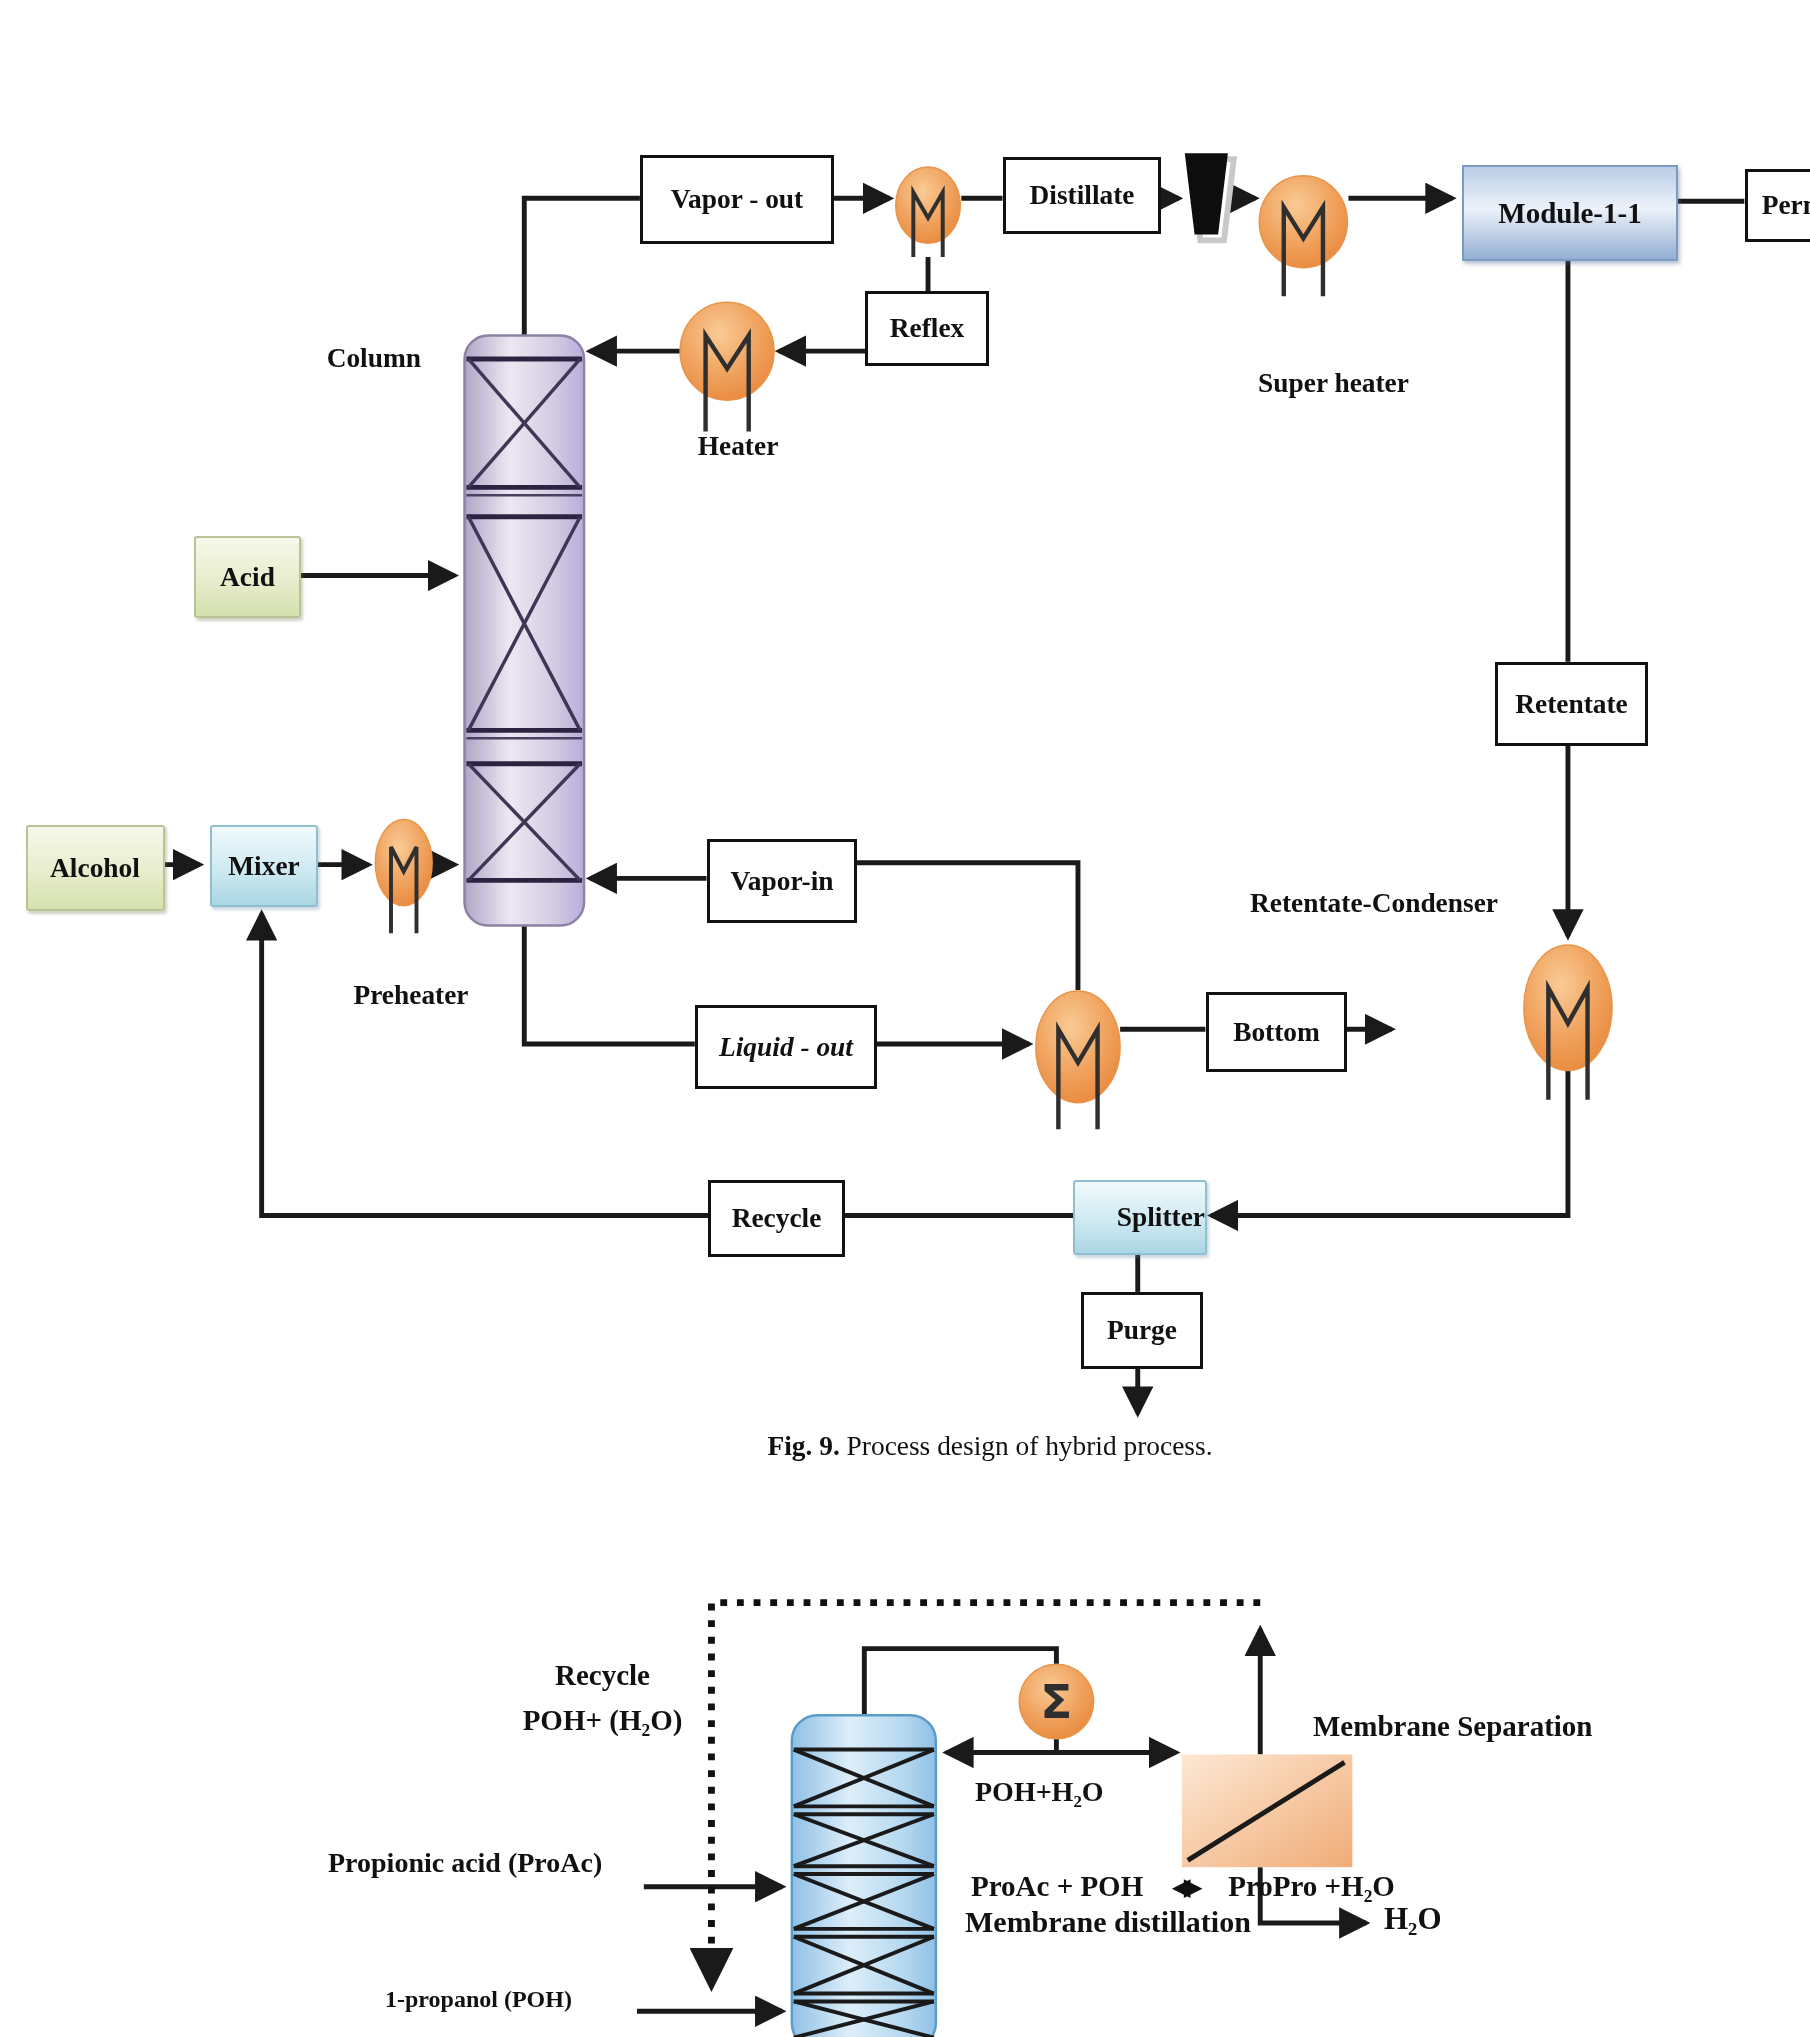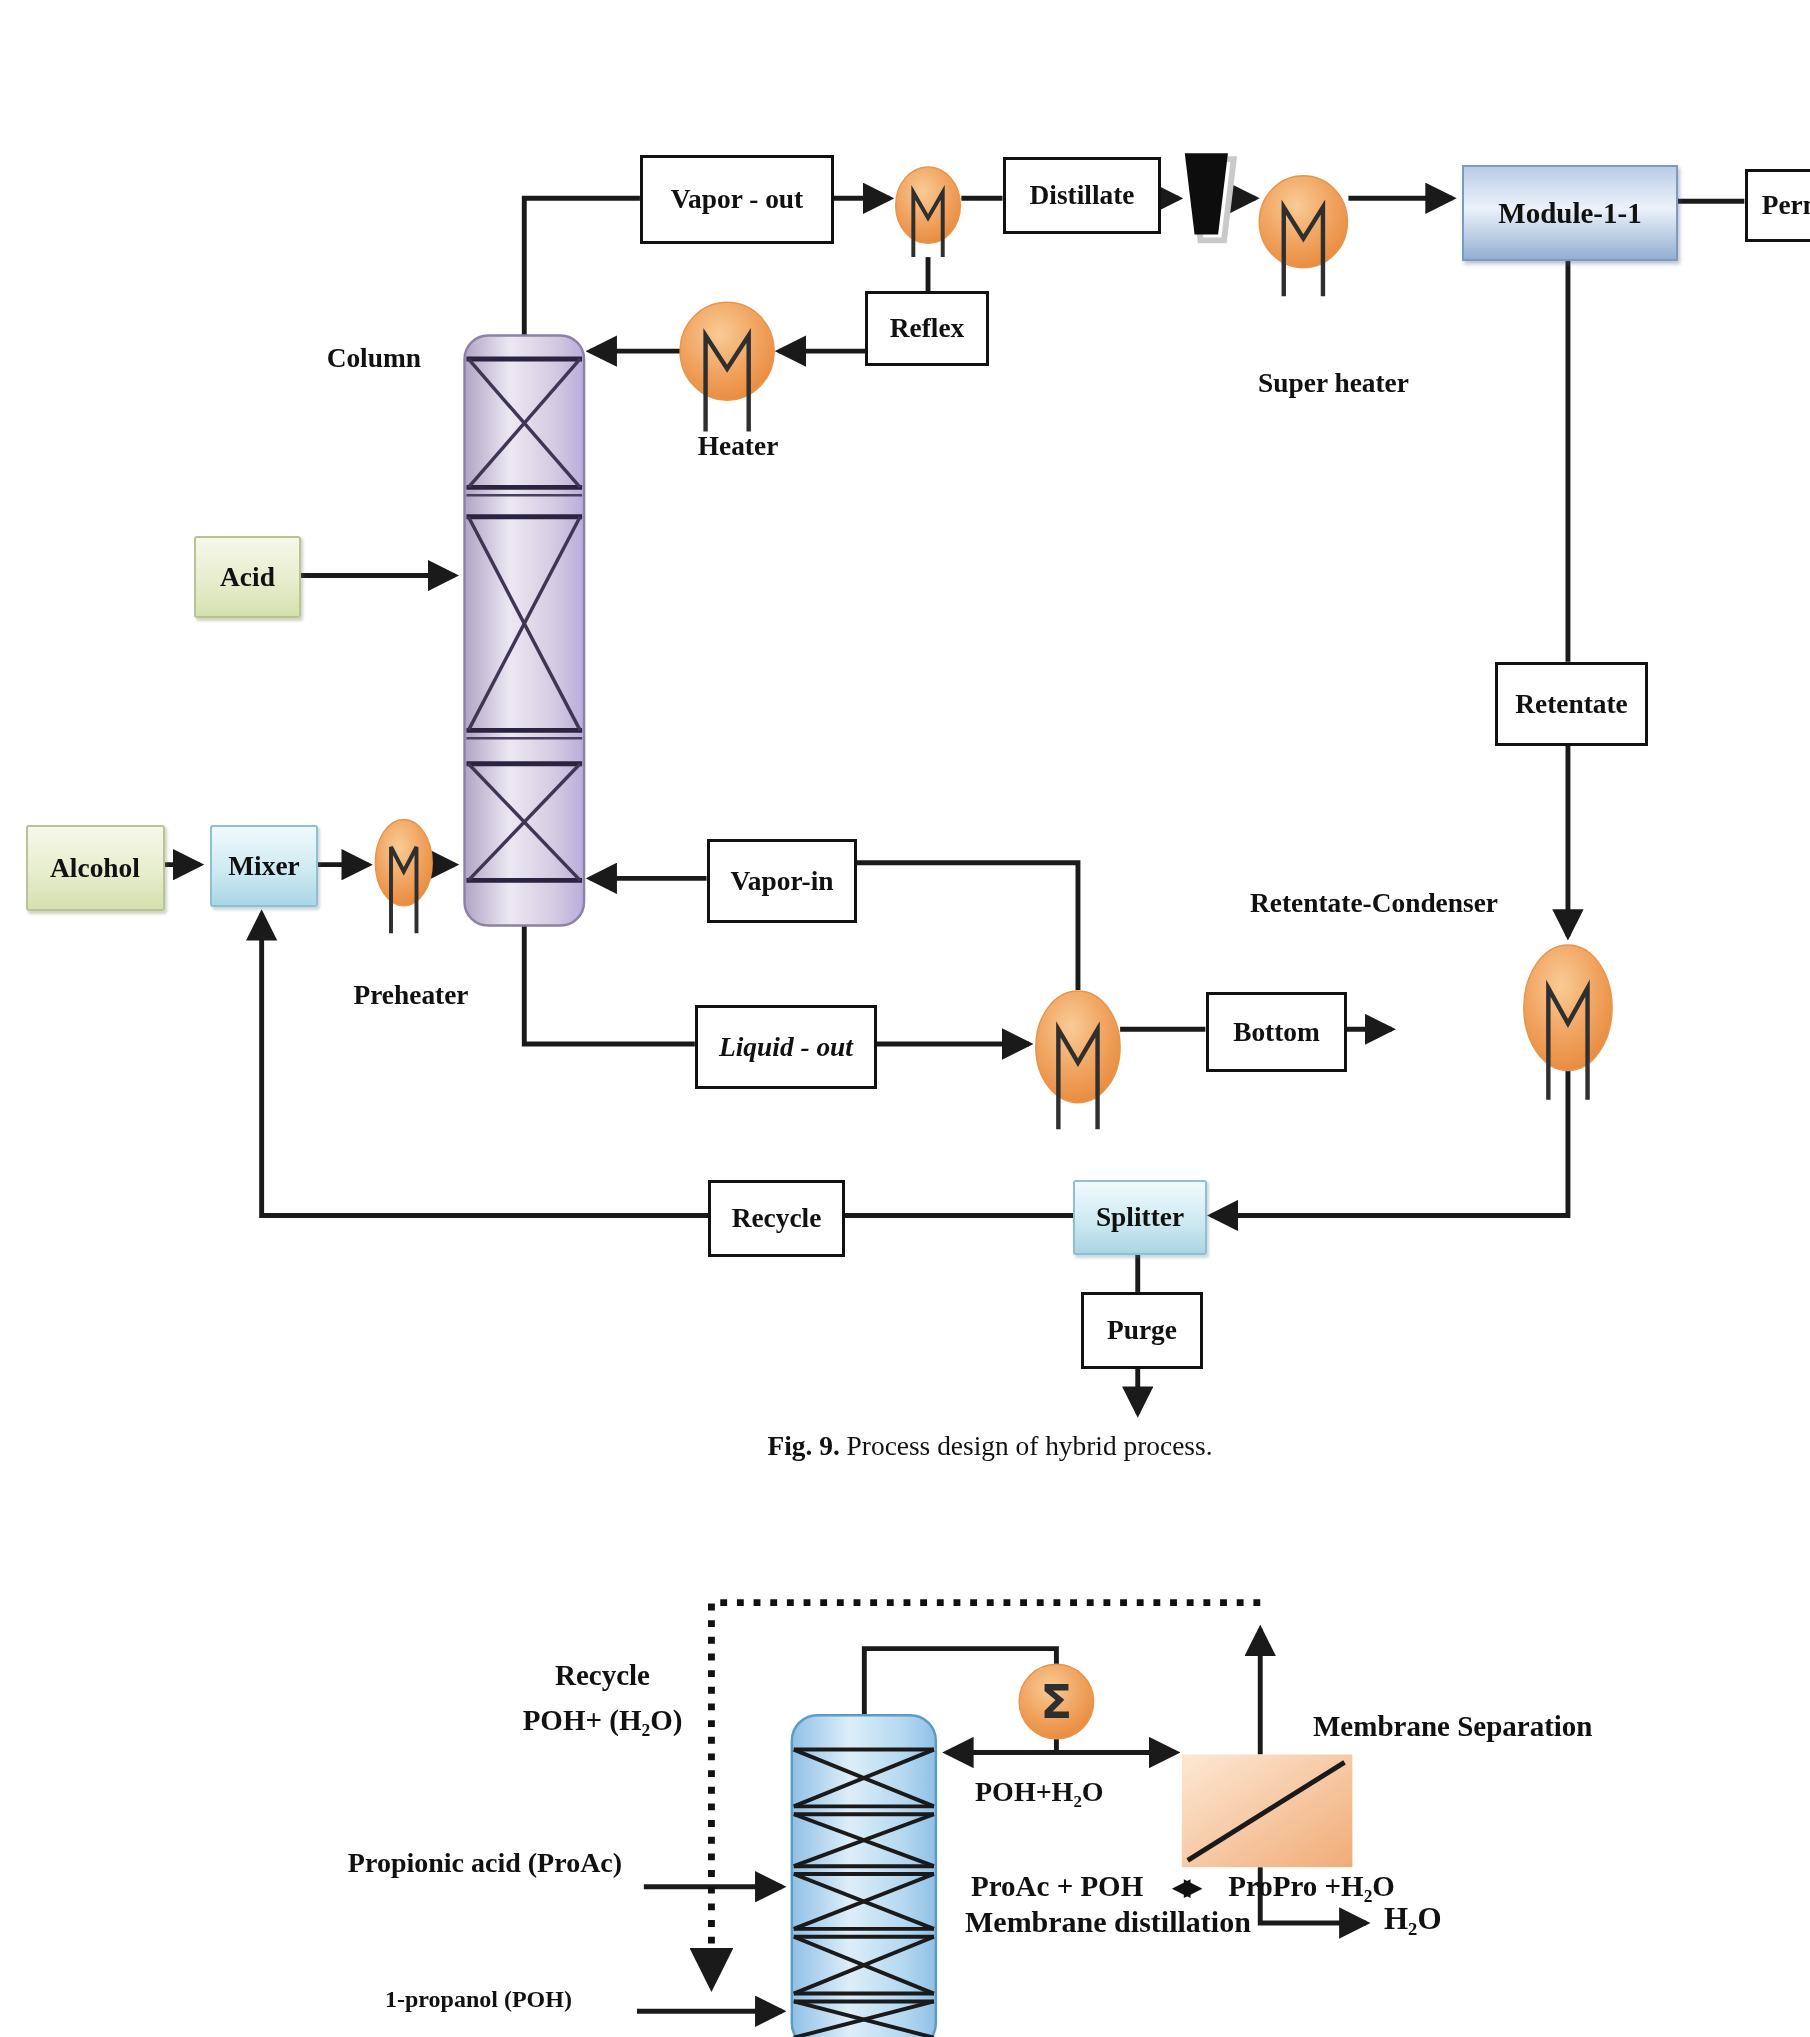--- a/index.html
+++ b/index.html
@@ -214,21 +214,21 @@
     </div>
 <div class="box wbox" style="left:707px;top:839px;width:144px;height:78px;">
       <span>Vapor-in</span>
     </div>
 <div class="box wbox" style="left:695px;top:1005px;width:176px;height:78px;font-style:italic;">
       <span>Liquid - out</span>
     </div>
 <div class="box wbox" style="left:708px;top:1180px;width:131px;height:71px;">
       <span>Recycle</span>
     </div>
-<div class="box bbox" style="left:1073px;top:1180px;width:130px;height:71px;">
+<div class="box bbox" style="left:1073px;top:1180px;width:130px;height:71px;justify-content:flex-end;">
       <span>Splitter</span>
     </div>
 <div class="box wbox" style="left:1081px;top:1292px;width:116px;height:71px;">
       <span>Purge</span>
     </div>
 <div class="box gbox" style="left:194px;top:536px;width:103px;height:78px;">
       <span>Acid</span>
     </div>
 <div class="box gbox" style="left:25.5px;top:825px;width:135px;height:82px;">
       <span>Alcohol</span>
@@ -244,21 +244,21 @@
 <div class="lbl" style="left:1250px;top:888px;width:279px;font-size:27.4px;text-align:left;">Retentate-Condenser</div>
 
 <div class="caption">
   <b>Fig. 9.</b><span> Process design of hybrid process.</span>
 </div>
 
 <div class="lbl" style="left:502px;top:1653px;width:201px;font-size:29px;text-align:center;line-height:1.55;">
   <div>Recycle</div>
   <div>POH+ (H₂O)</div>
 </div>
-<div class="lbl" style="left:328px;top:1847px;width:314px;font-size:28px;text-align:center;">Propionic acid (ProAc)</div>
+<div class="lbl" style="left:328px;top:1847px;width:314px;font-size:28px;text-align:left;">Propionic acid (ProAc)</div>
 <div class="lbl" style="left:385px;top:1986px;width:250px;font-size:24px;text-align:left;">1-propanol (POH)</div>
 <div class="lbl" style="left:1313px;top:1710px;width:323px;font-size:29px;">Membrane Separation</div>
 <div class="lbl" style="left:975px;top:1776px;width:157px;font-size:28px;">POH+H₂O</div>
 <div class="lbl" style="left:1384px;top:1901px;width:98px;font-size:31px;">H₂O</div>
 <div class="lbl" style="left:965px;top:1905px;width:294px;font-size:30px;">Membrane distillation</div>
 <div class="rxnrow">
   <span>ProAc + POH</span>
   <span class="rxnarrow">◀▶</span>
   <span>ProPro +H₂O</span>
 </div>

